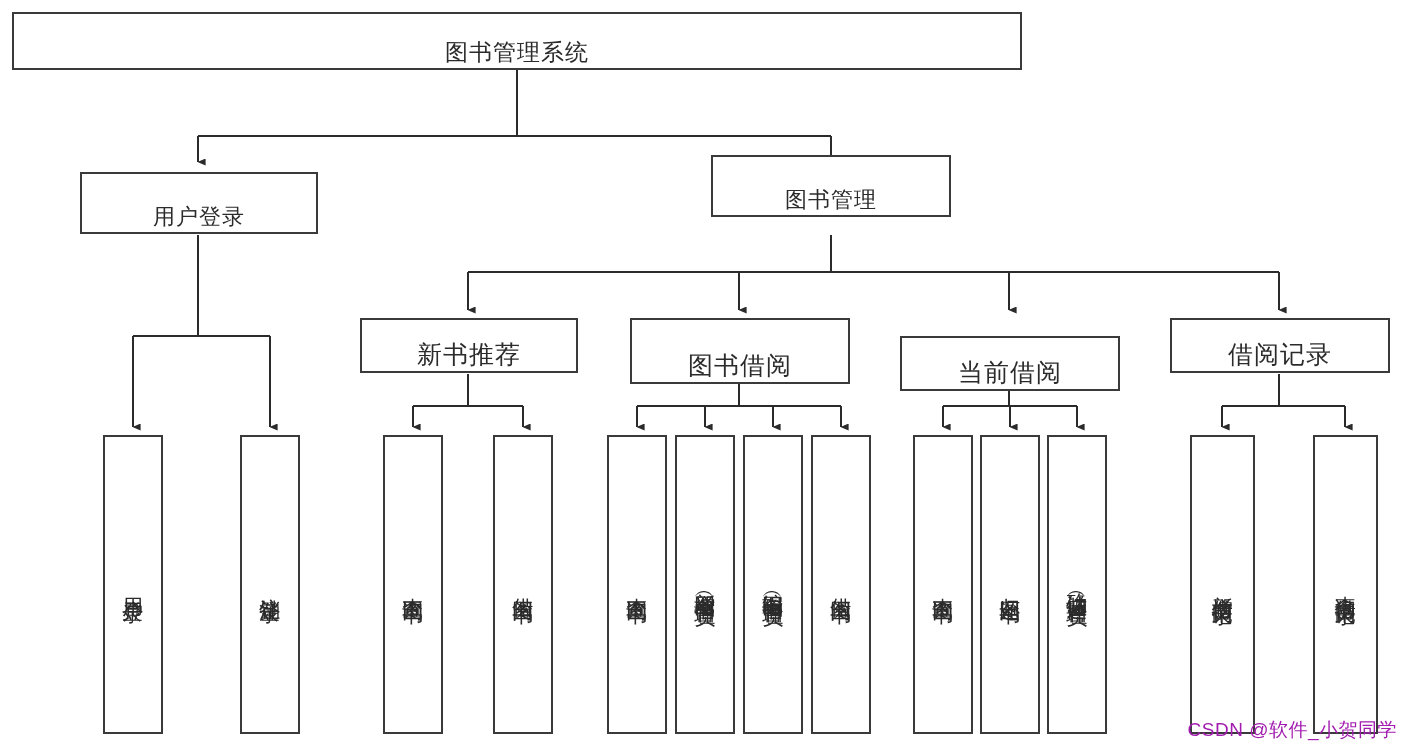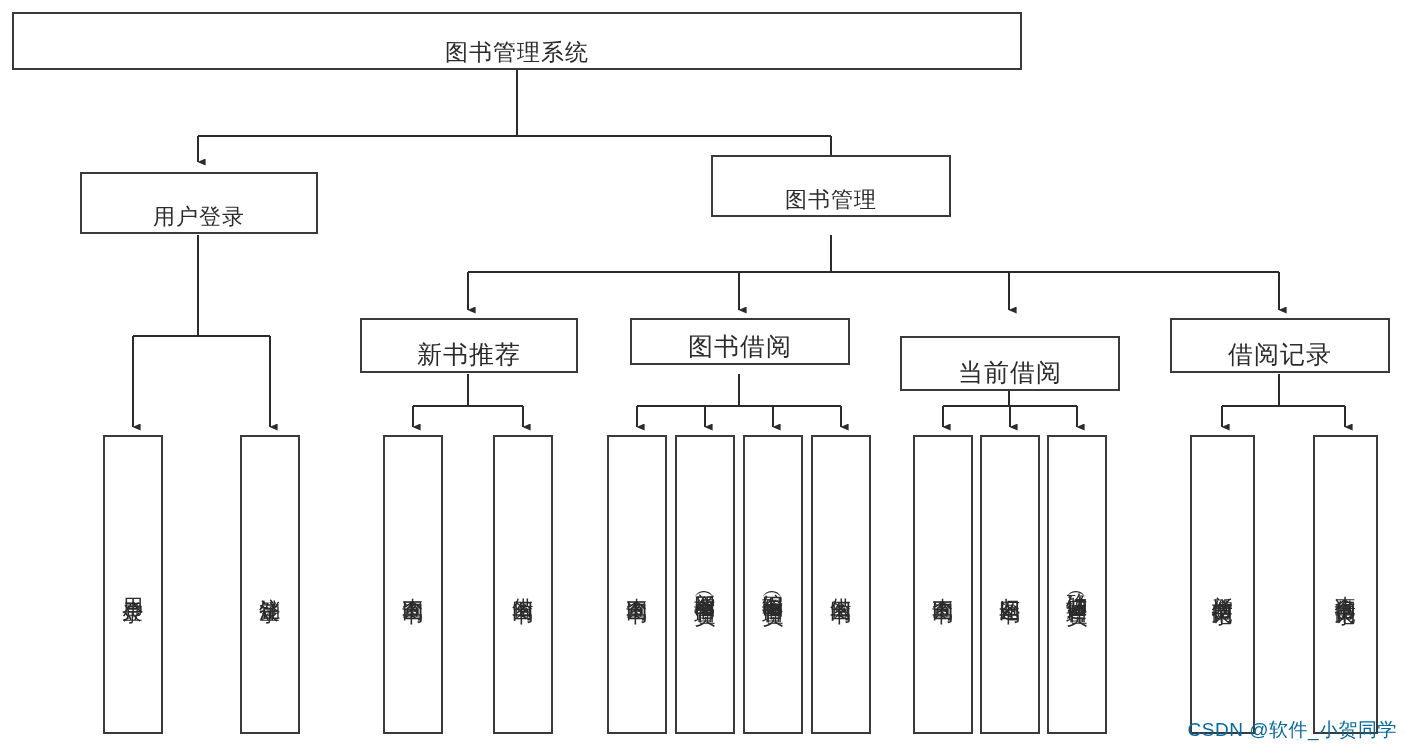--- a/index.html
+++ b/index.html
@@ -61,21 +61,21 @@
   }
   .node .htext {
     white-space: nowrap;
     letter-spacing: 1px;
   }
   #watermark {
     position: absolute;
     right: 8px;
     bottom: 4px;
     font-size: 19px;
-    color: #0369a1;
+    color: #a21caf;
     white-space: nowrap;
     letter-spacing: 0.5px;
   }
 </style>
 </head>
 <body>
 
 <div id="diagram-canvas">
 
   <svg id="edge-layer" width="1405" height="747" viewBox="0 0 1405 747" xmlns="http://www.w3.org/2000/svg">
@@ -135,21 +135,21 @@
   <div class="node level1" style="left:80px; top:172px; width:238px; height:62px;">
     <span class="htext">用户登录</span>
   </div>
   <div class="node level1" style="left:711px; top:155px; width:240px; height:62px;">
     <span class="htext">图书管理</span>
   </div>
 
   <div class="node level2" style="left:360px; top:318px; width:218px; height:55px;">
     <span class="htext">新书推荐</span>
   </div>
-  <div class="node level2" style="left:630px; top:318px; width:220px; height:47px;">
+  <div class="node level2" style="left:630px; top:318px; width:220px; height:66px;">
     <span class="htext">图书借阅</span>
   </div>
   <div class="node level2" style="left:900px; top:336px; width:220px; height:55px;">
     <span class="htext">当前借阅</span>
   </div>
   <div class="node level2" style="left:1170px; top:318px; width:220px; height:55px;">
     <span class="htext">借阅记录</span>
   </div>
 
   <div class="node leaf" style="left:103px; top:435px; width:60px; height:299px;">

